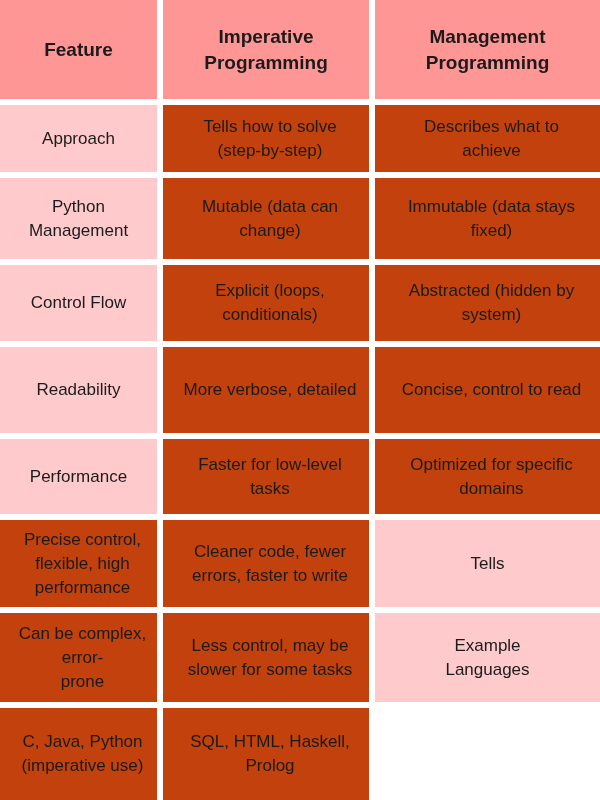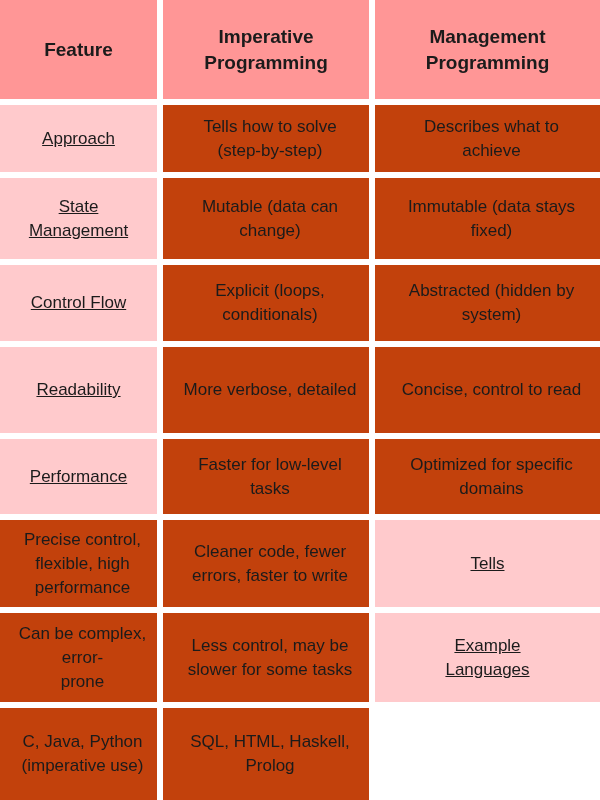--- a/index.html
+++ b/index.html
@@ -12,21 +12,21 @@
       row-gap: 6px;
       grid-template-rows: 99px 67px 81px 76px 86px 75px 87px 89px 92px;
       margin-left: 0;
     }
     .cell {
       display: flex; align-items: center; justify-content: center;
       text-align: center; color: #1b1b1b; font-size: 17px; line-height: 24px;
       padding: 0 8px; box-sizing: border-box;
     }
     .hdr { background: #FF9696; font-weight: bold; font-size: 19px; line-height: 26px; }
-    .feat { background: #FFCACC; text-decoration: underline; }
+    .feat { background: #FFCACC; }
     .val { background: #c2410c; padding-left: 16px; }
     .cell span { white-space: pre-line; }
   </style>
 </head>
 <body>
 
 <div class="grid" style="grid-template-rows: 99px 67px 81px 76px 86px 75px 87px 89px 92px;">
   <div class="cell hdr">
       <span>Feature</span>
     </div>
@@ -45,21 +45,21 @@
   <div class="cell val">
       <span>Tells how to solve
 (step-by-step)</span>
     </div>
   <div class="cell val">
       <span>Describes what to
 achieve</span>
     </div>
 
   <div class="cell feat">
-      <span>State
+      <span>Python
 Management</span>
     </div>
   <div class="cell val">
       <span>Mutable (data can
 change)</span>
     </div>
   <div class="cell val">
       <span>Immutable (data stays
 fixed)</span>
     </div>

